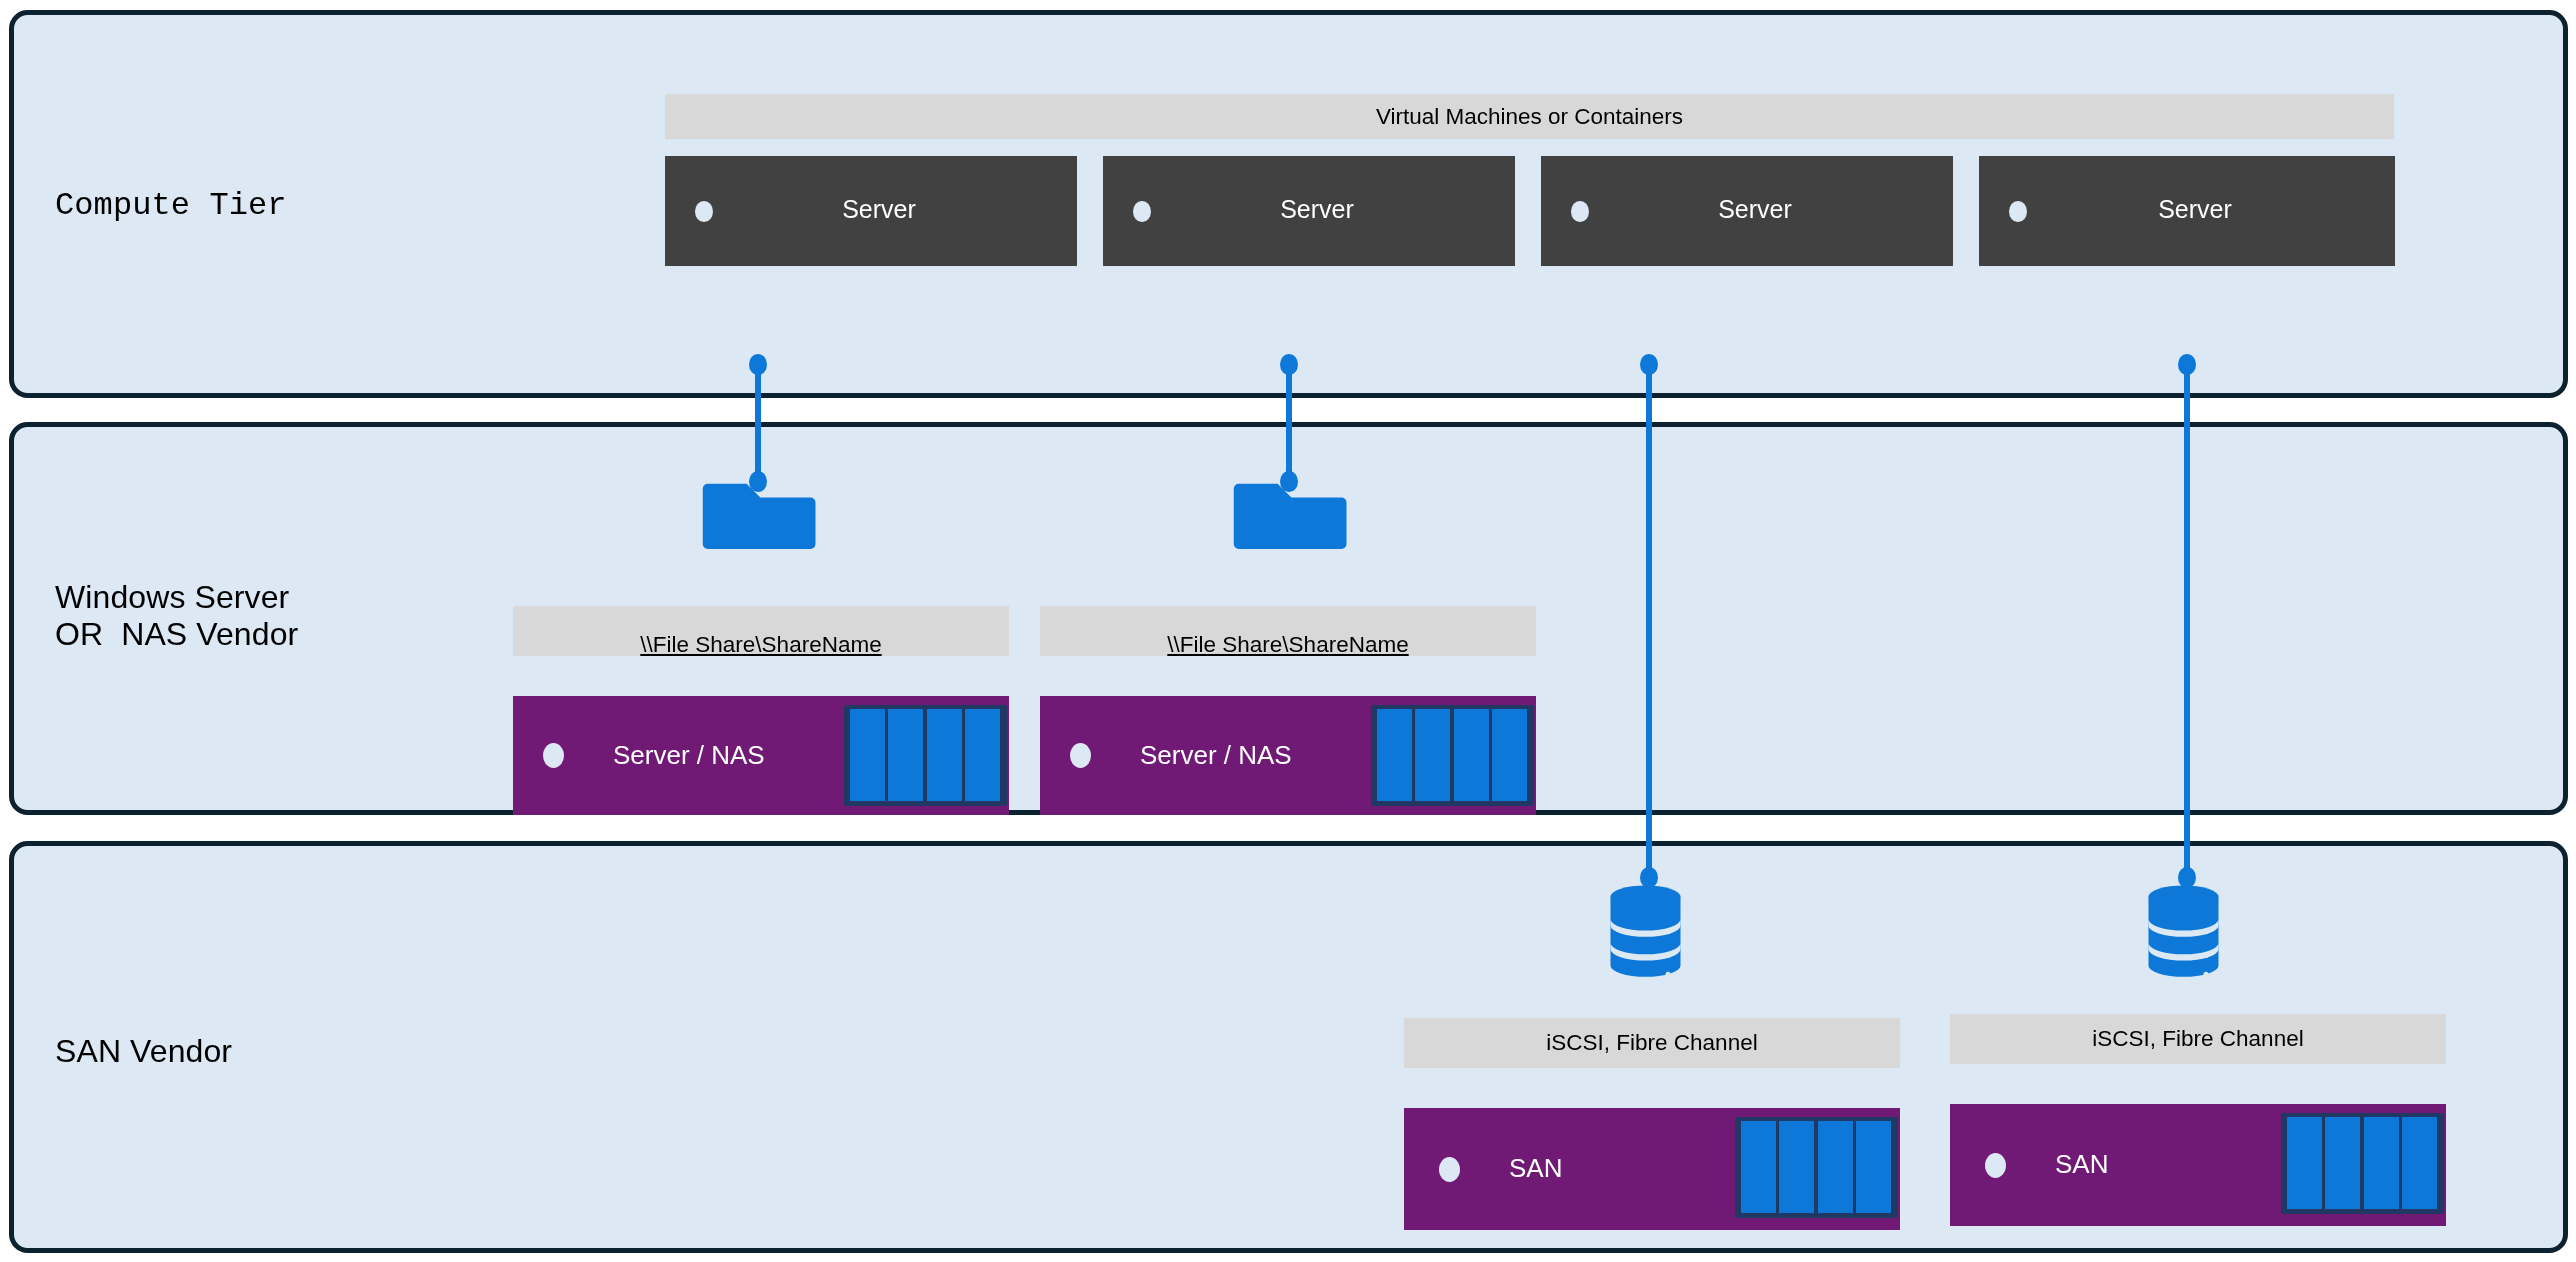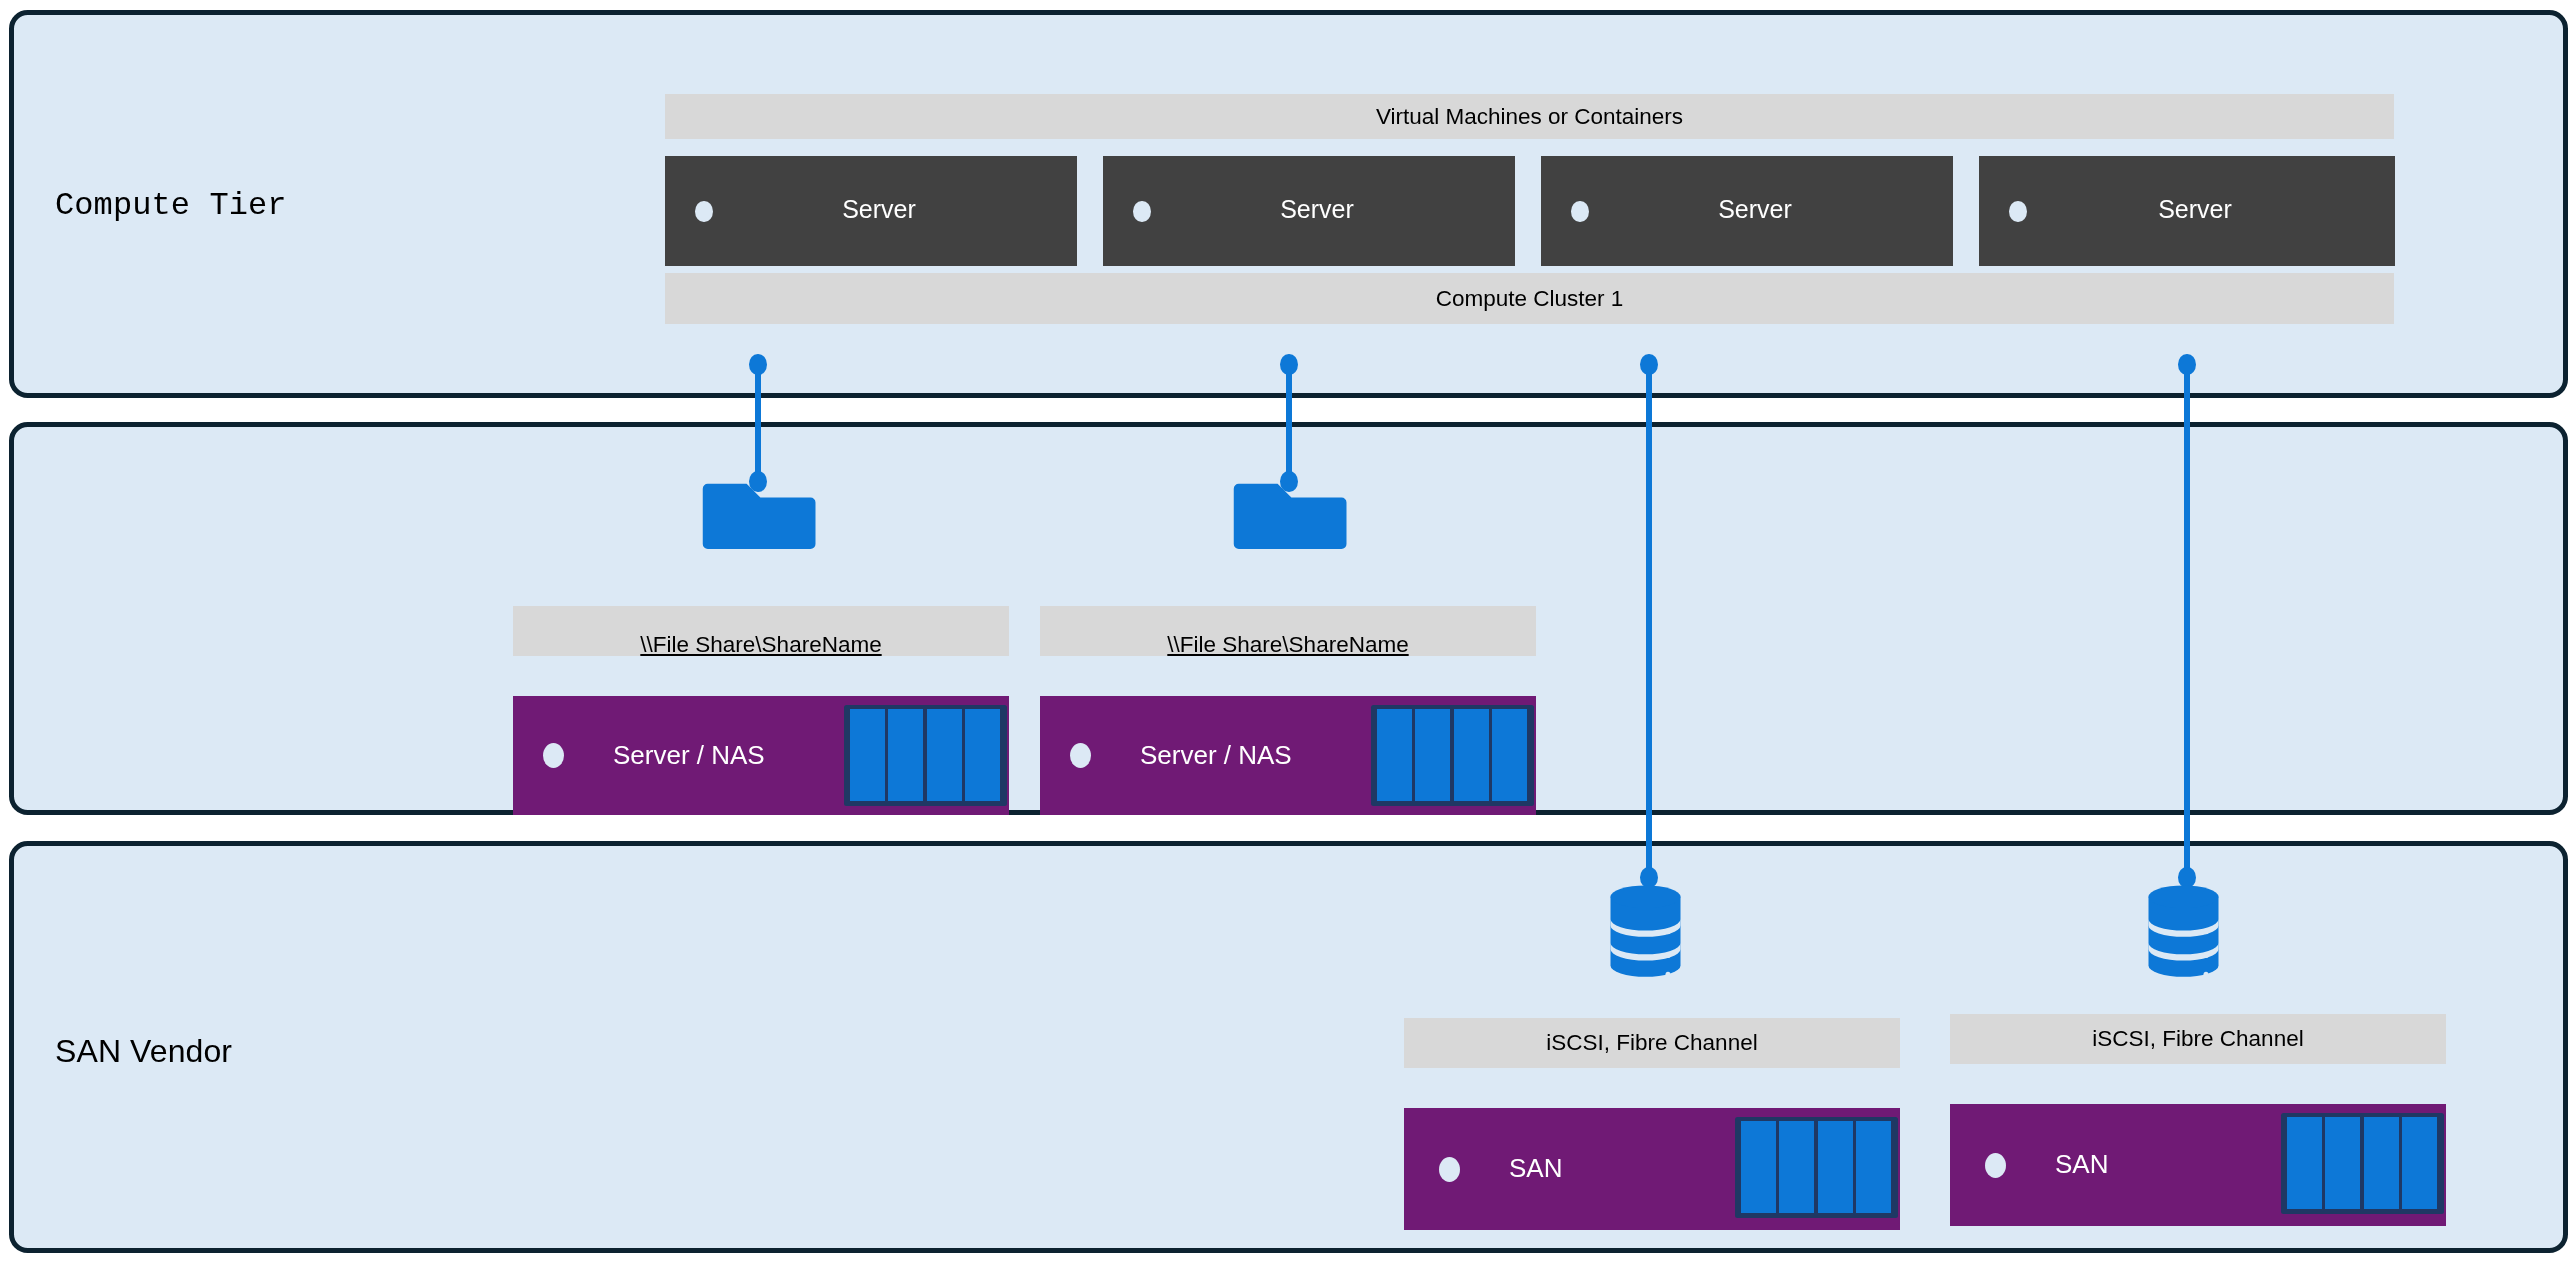--- a/index.html
+++ b/index.html
@@ -173,20 +173,22 @@
 </head>
 <body>
 
 <div id="canvas">
 
   <div class="tier" id="tier-compute"></div>
   <div class="tier" id="tier-file"></div>
   <div class="tier" id="tier-san"></div>
 
   <div class="tier-label" id="label-compute">Compute Tier</div>
+  <div class="tier-label" id="label-file">Windows Server
+OR  NAS Vendor</div>
   <div class="tier-label" id="label-san">SAN Vendor</div>
 
   <div class="caption-bar" id="vm-bar">Virtual Machines or Containers</div>
 
   <div class="server-box" style="left:665px; width:412px;">
     <span class="led"></span>
     <span class="device-label">Server</span>
   </div>
 
   <div class="server-box" style="left:1103px; width:412px;">
@@ -197,21 +199,20 @@
   <div class="server-box" style="left:1541px; width:412px;">
     <span class="led"></span>
     <span class="device-label">Server</span>
   </div>
 
   <div class="server-box" style="left:1979px; width:416px;">
     <span class="led"></span>
     <span class="device-label">Server</span>
   </div>
 
-  <div class="caption-bar" id="cluster-bar">Compute Cluster 1</div>
 
   <div class="conn" style="left:755px; top:365px; height:125px;"></div>
   <div class="conn-dot" style="left:755px; top:354px;"></div>
   <div class="conn-dot" style="left:755px; top:471px;"></div>
 
   <div class="conn" style="left:1286px; top:365px; height:125px;"></div>
   <div class="conn-dot" style="left:1286px; top:354px;"></div>
   <div class="conn-dot" style="left:1286px; top:471px;"></div>
 
   <div class="conn" style="left:1646px; top:365px; height:518px;"></div>

